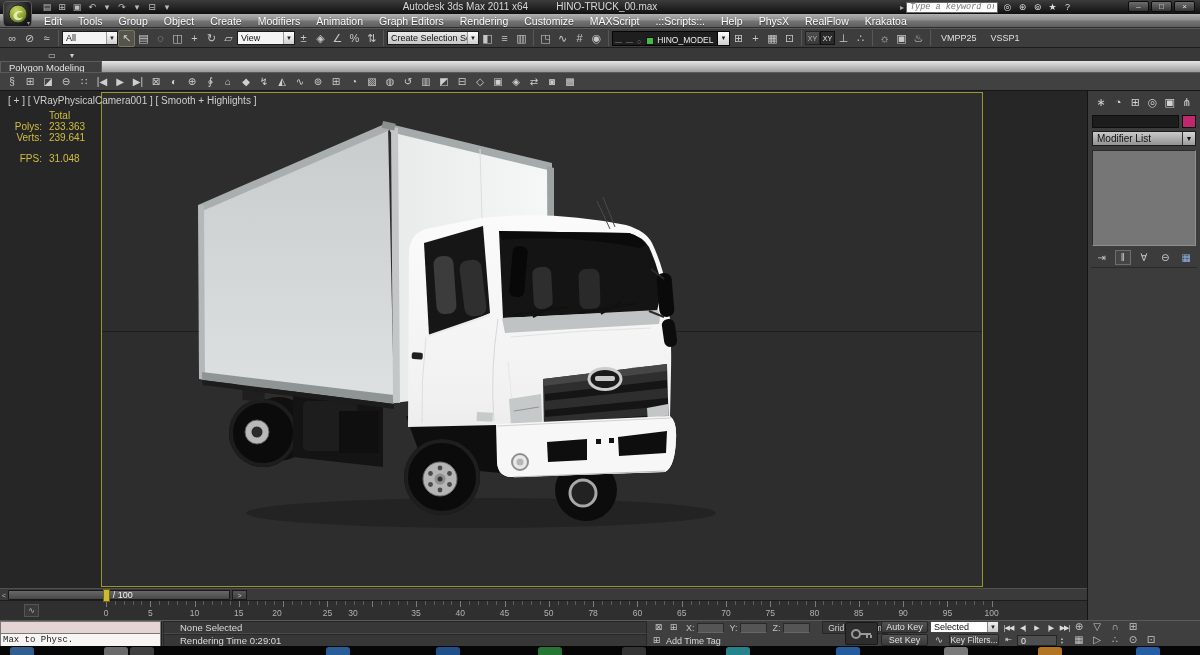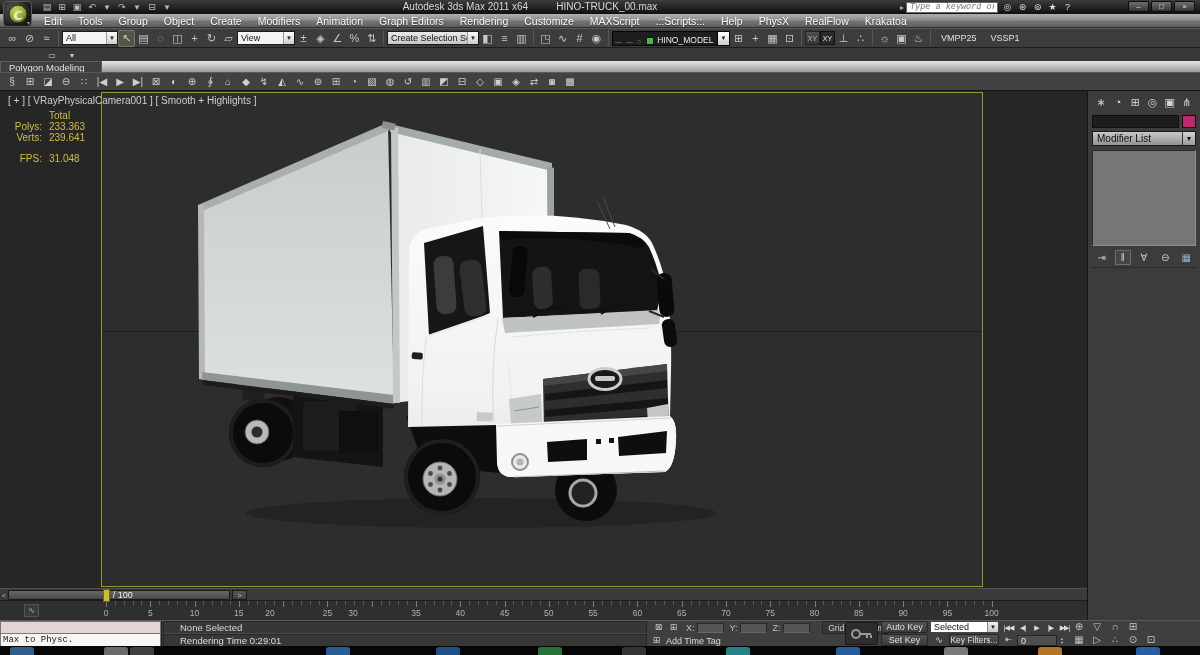--- a/index.html
+++ b/index.html
@@ -654,28 +654,28 @@
         <div class="tick major" style="left: 947.415px;"></div>
         <div class="tick" style="left: 956.272px;"></div>
         <div class="tick" style="left: 965.129px;"></div>
         <div class="tick" style="left: 973.986px;"></div>
         <div class="tick" style="left: 982.843px;"></div>
         <div class="tick major" style="left: 991.7px;"></div>
         <div class="ticklabel" style="left: 106px;">0</div>
         <div class="ticklabel" style="left: 150.285px;">5</div>
         <div class="ticklabel" style="left: 194.57px;">10</div>
         <div class="ticklabel" style="left: 238.855px;">15</div>
-        <div class="ticklabel" style="left: 270px;">20</div>
+        <div class="ticklabel" style="left: 277px;">20</div>
         <div class="ticklabel" style="left: 327.425px;">25</div>
         <div class="ticklabel" style="left: 353px;">30</div>
         <div class="ticklabel" style="left: 415.995px;">35</div>
         <div class="ticklabel" style="left: 460.28px;">40</div>
         <div class="ticklabel" style="left: 504.565px;">45</div>
         <div class="ticklabel" style="left: 548.85px;">50</div>
-        <div class="ticklabel" style="left: 593.135px;">55</div>
+        <div class="ticklabel" style="left: 593.135px;">78</div>
         <div class="ticklabel" style="left: 637.42px;">60</div>
         <div class="ticklabel" style="left: 681.705px;">65</div>
         <div class="ticklabel" style="left: 725.99px;">70</div>
         <div class="ticklabel" style="left: 770.275px;">75</div>
         <div class="ticklabel" style="left: 814.56px;">80</div>
         <div class="ticklabel" style="left: 858.845px;">85</div>
         <div class="ticklabel" style="left: 903.13px;">90</div>
         <div class="ticklabel" style="left: 947.415px;">95</div>
         <div class="ticklabel" style="left: 991.7px;">100</div>
       </div>

